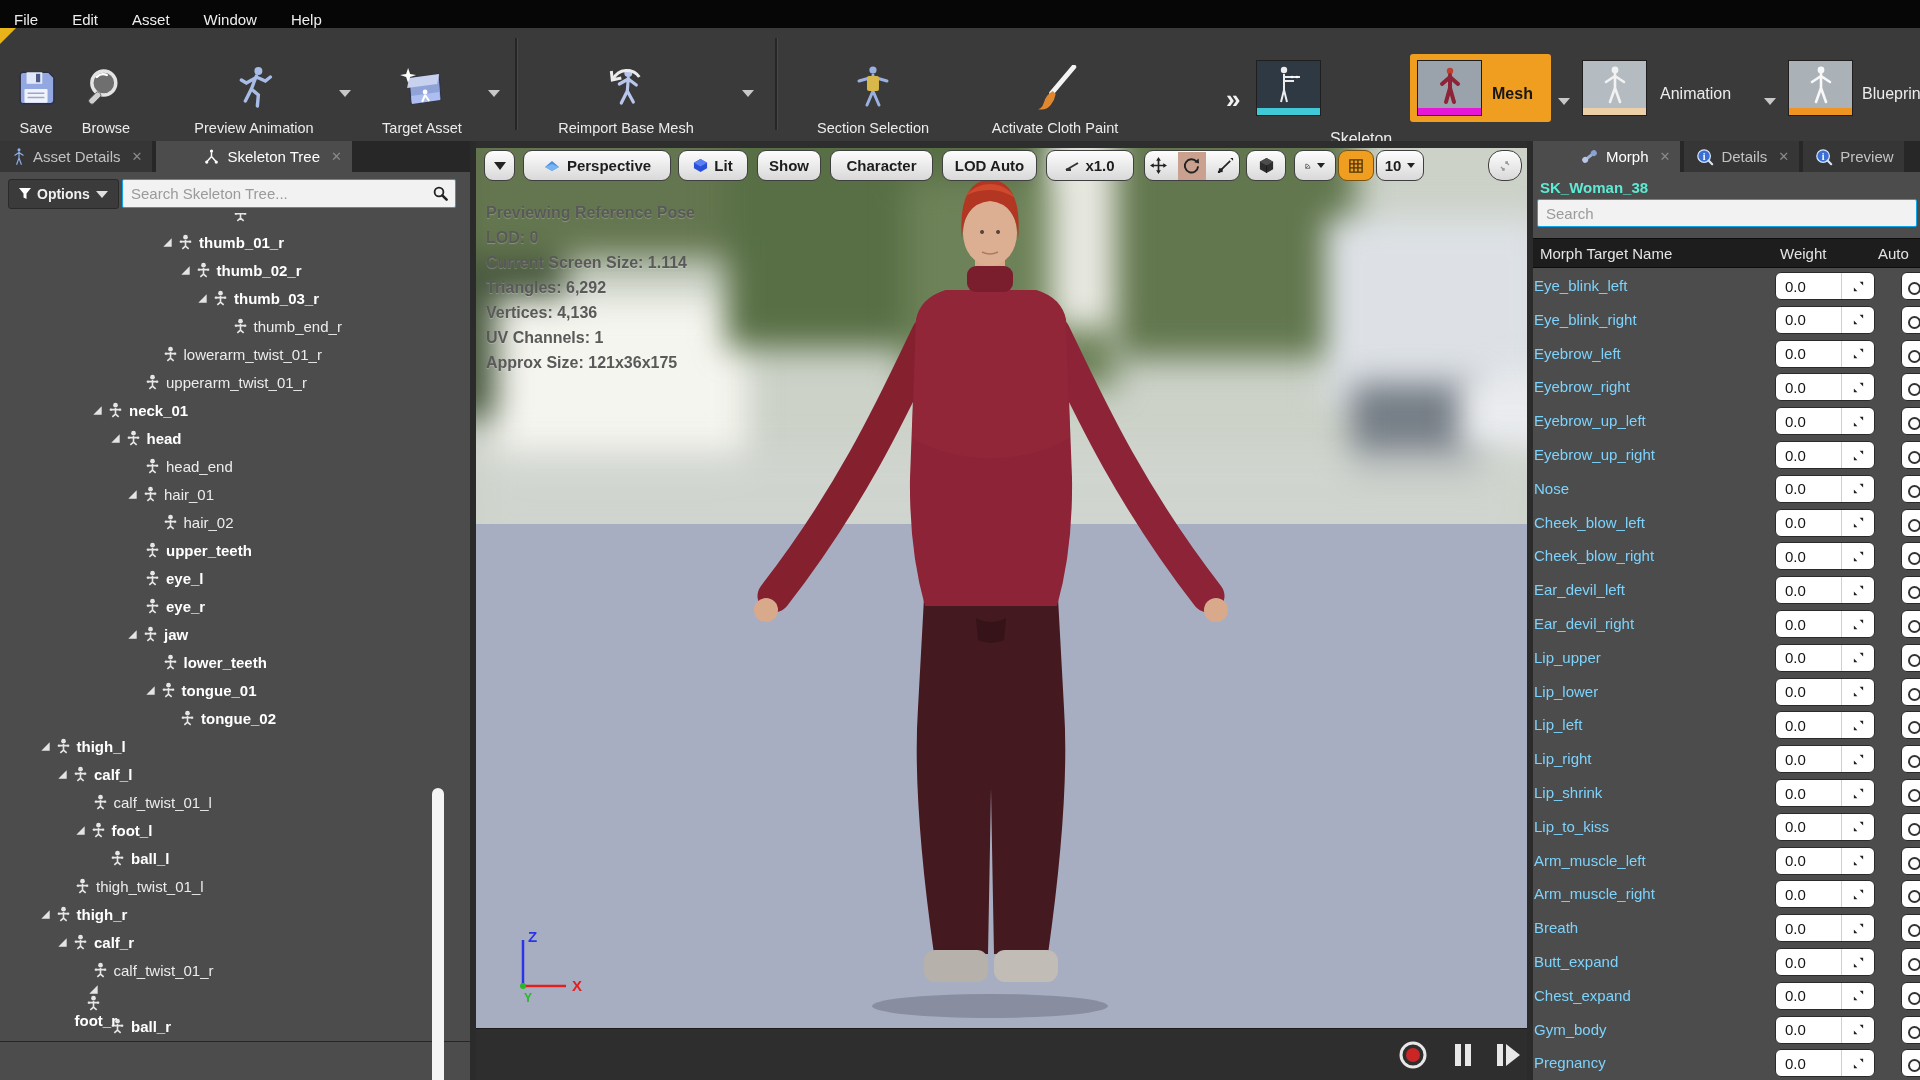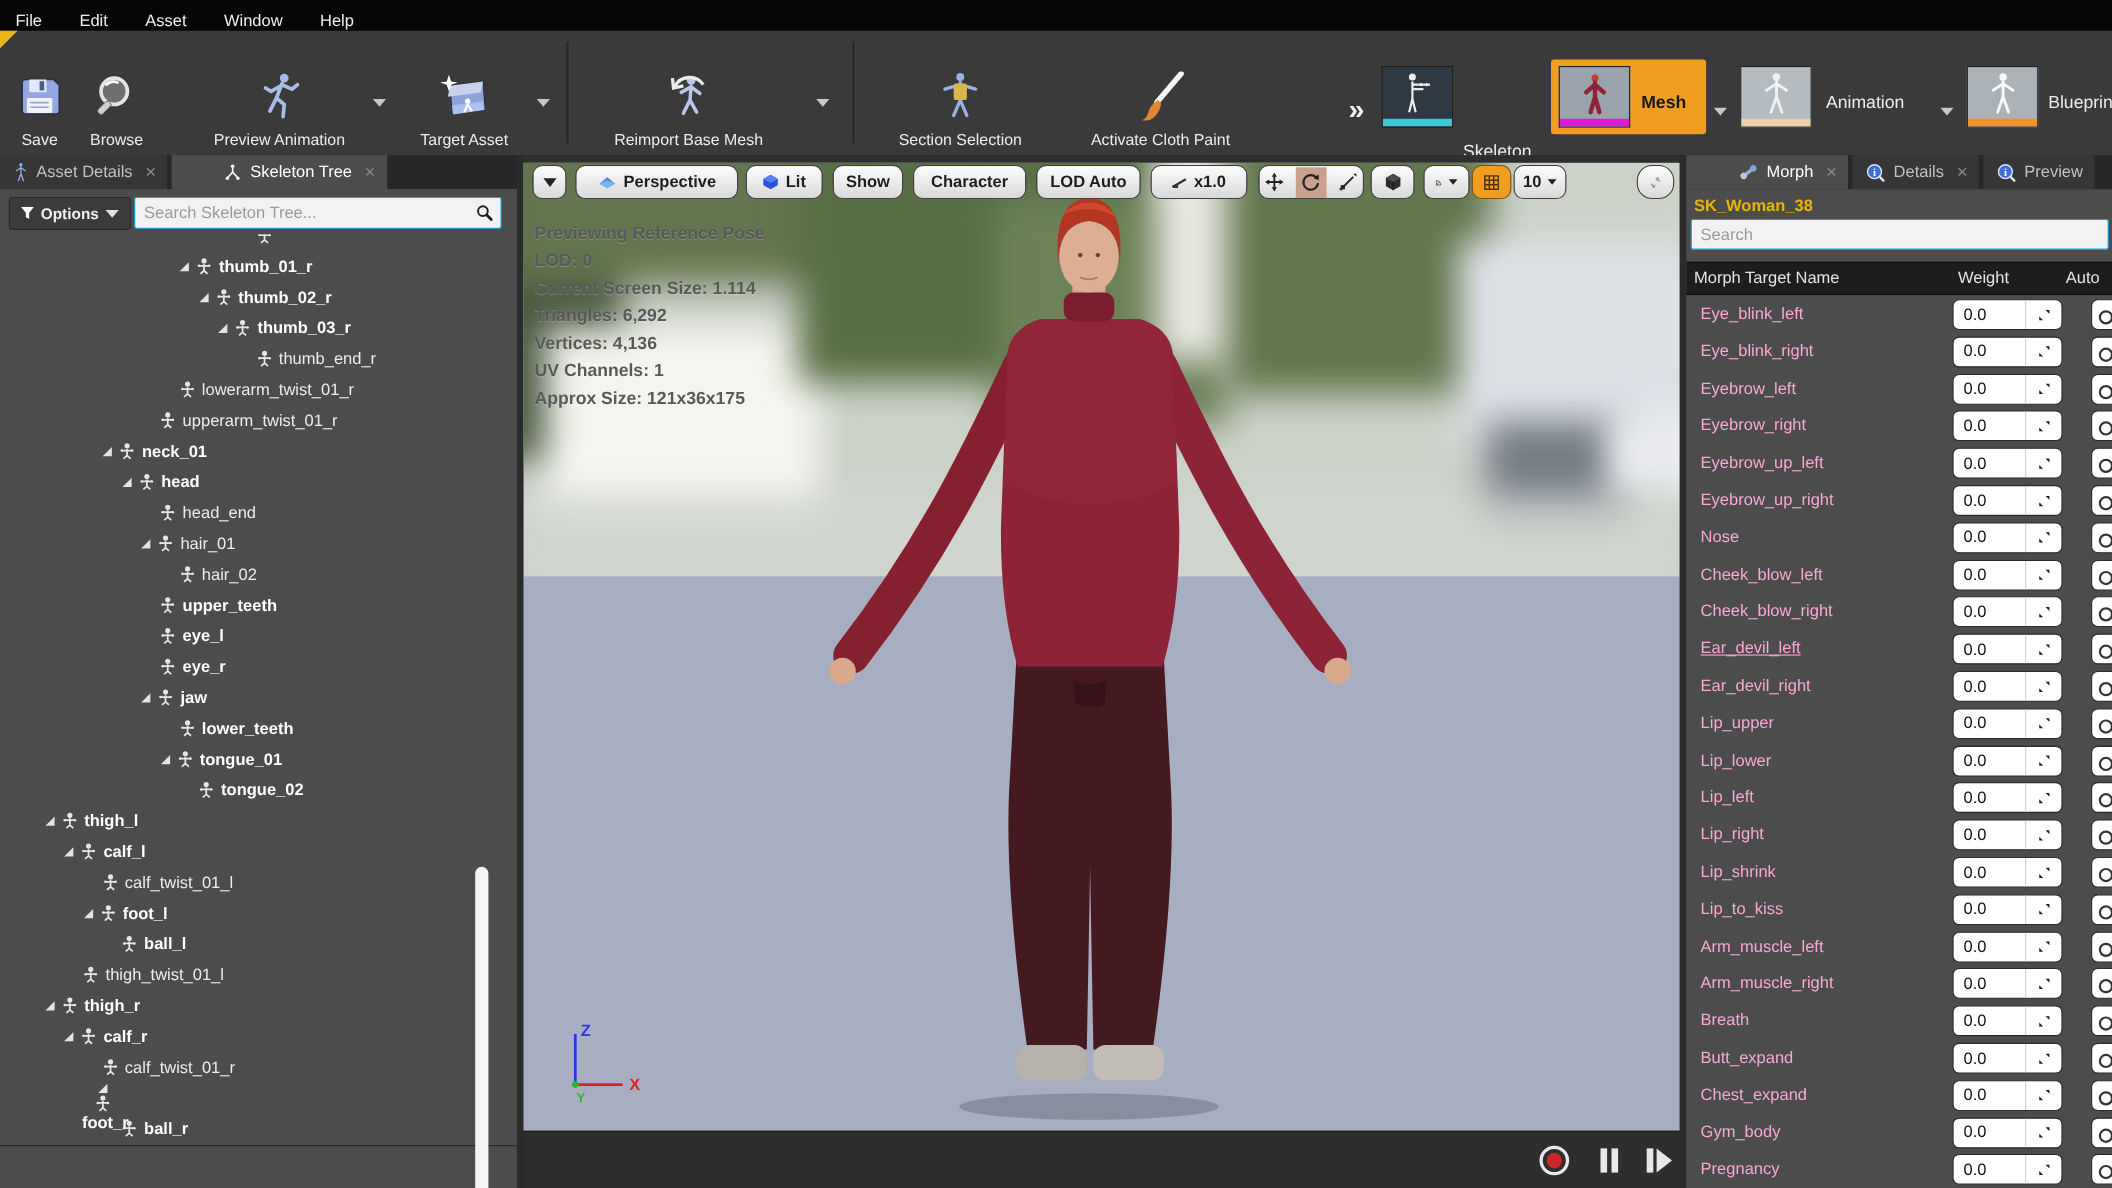--- a/index.html
+++ b/index.html
@@ -70,26 +70,26 @@
   .vp-seg{padding:0;overflow:hidden;}
   .vp-seg .seg{width:31px;height:28px;display:flex;align-items:center;justify-content:center;cursor:pointer;}
   .vp-seg .seg.sel{background:#c9a18e;}
   #axis-gizmo{position:absolute;left:30px;top:780px;width:90px;height:80px;}
   #vp-bottom{position:absolute;left:0;top:887px;width:1051px;height:52px;background:#2e2e2e;border-top:1px solid #1c1c1c;}
   .pb-btn{position:absolute;top:11px;width:30px;height:30px;cursor:pointer;}
 
   
   #right-panel{left:1533px;top:141px;width:387px;height:939px;background:#4c4c4c;overflow:hidden;}
   #right-tabbar{left:0;top:0;width:387px;}
-  #asset-name{position:absolute;left:7px;top:38px;font-size:15px;font-weight:bold;color:#eab308;}
+  #asset-name{position:absolute;left:7px;top:38px;font-size:15px;font-weight:bold;color:#5eead4;}
   #morph-search{left:4px;top:58px;width:380px;height:28px;}
   #morph-header{position:absolute;left:0;top:97px;width:387px;height:28px;background:#1d1d1d;border-top:1px solid #0d0d0d;border-bottom:1px solid #0d0d0d;}
   #morph-header .col{position:absolute;top:50%;transform:translateY(-50%);font-size:15px;color:#e4e4e4;}
   #morph-list{position:absolute;left:0;top:125px;width:387px;height:814px;overflow:hidden;}
-  .morph-row-label{position:absolute;left:13px;font-size:15px;color:#f9a8d4;white-space:nowrap;}
+  .morph-row-label{position:absolute;left:1px;font-size:15px;color:#7dd3fc;white-space:nowrap;}
   .weight-box{position:absolute;left:242px;width:100px;height:28px;background:#fff;border-radius:6px;border:1px solid #2a2a2a;display:flex;align-items:center;box-sizing:border-box;cursor:pointer;}
   .weight-val{flex:1;font-size:15px;color:#141414;padding-left:9px;}
   .weight-div{width:1px;height:100%;background:#cfcfcf;}
   .weight-drag{width:32px;display:flex;align-items:center;justify-content:center;}
   .auto-chip{position:absolute;left:368px;width:30px;height:28px;background:#fff;border-radius:6px;border:1px solid #2a2a2a;box-sizing:border-box;cursor:pointer;}
   .auto-chip::after{content:"";position:absolute;left:6px;top:9px;width:9px;height:9px;border-radius:50%;border:2.5px solid #333;}
 </style>
 </head>
 <body>
 
@@ -1012,21 +1012,21 @@
         <span class="weight-val">0.0</span>
         <span class="weight-div"></span>
         <span class="weight-drag">
           <svg width="13" height="13" viewBox="0 0 14 14">
             <path d="M8.2 2 L12 2 L12 5.8 Z" fill="#1e1e1e"></path>
             <path d="M2 8.2 L5.8 12 L2 12 Z" fill="#1e1e1e"></path>
           </svg>
         </span>
       </div>
       <div class="auto-chip" style="top: 276.4px;"></div>
-      <div class="morph-row-label" style="top: 315.2px; text-decoration: underline;">Ear_devil_left</div>
+      <div class="morph-row-label" style="top: 315.2px;">Ear_devil_left</div>
       <div class="weight-box" style="top: 310.2px;">
         <span class="weight-val">0.0</span>
         <span class="weight-div"></span>
         <span class="weight-drag">
           <svg width="13" height="13" viewBox="0 0 14 14">
             <path d="M8.2 2 L12 2 L12 5.8 Z" fill="#1e1e1e"></path>
             <path d="M2 8.2 L5.8 12 L2 12 Z" fill="#1e1e1e"></path>
           </svg>
         </span>
       </div>

